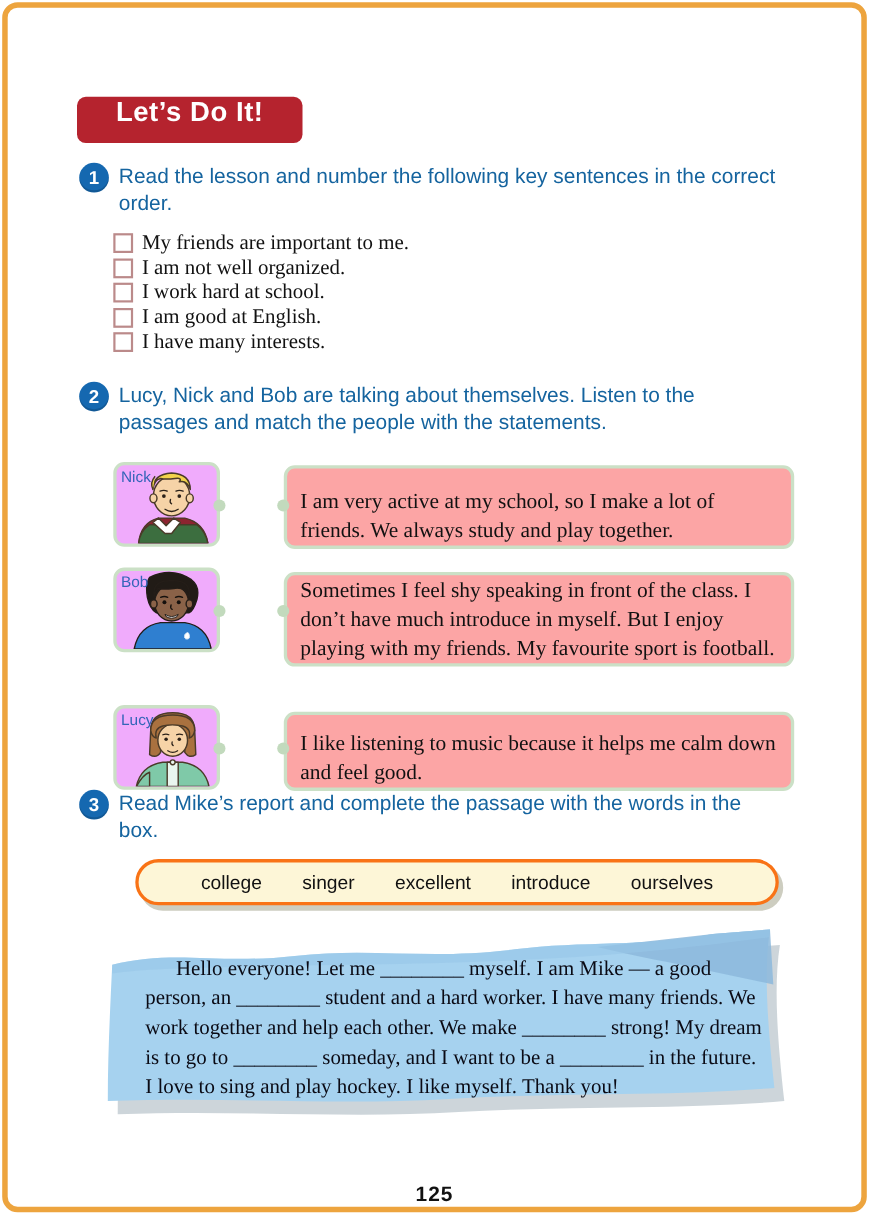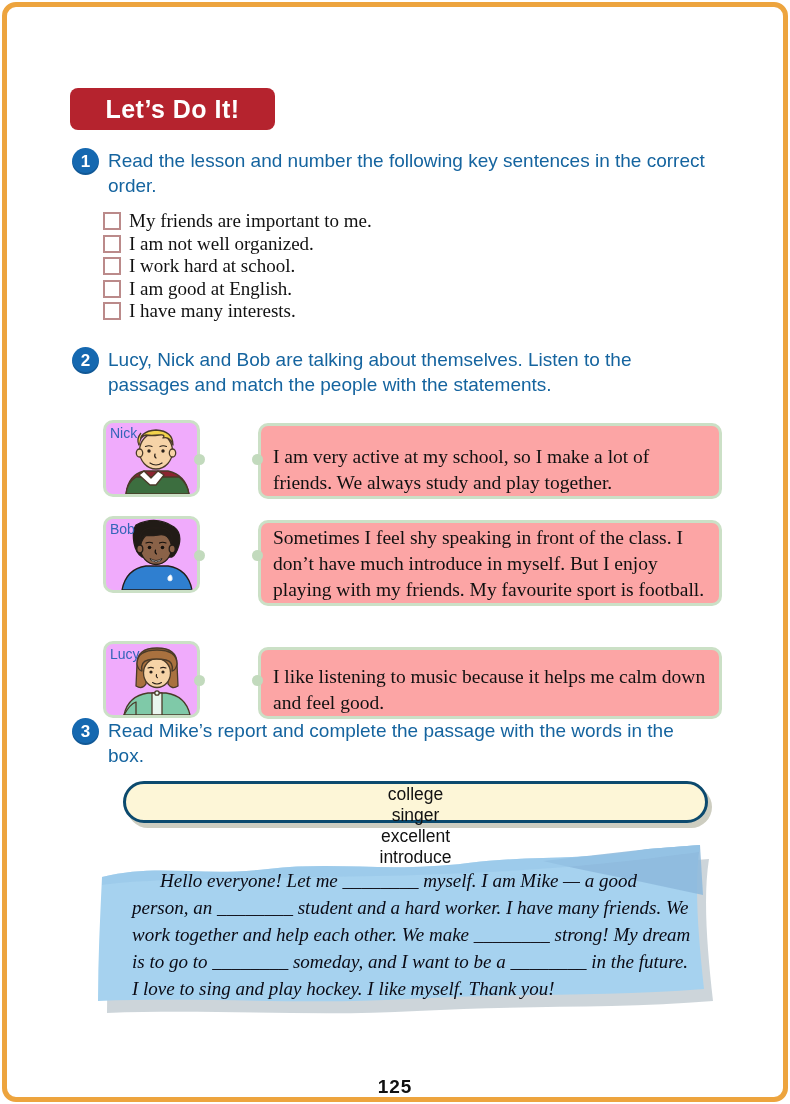--- a/index.html
+++ b/index.html
@@ -7,21 +7,21 @@
     width:790px;height:1104px;position:relative;background:#ffffff;
     font-family:"Liberation Sans",sans-serif;overflow:hidden;
   }
   .page-frame{
     position:absolute;left:2px;top:2px;right:2px;bottom:2px;
     border:5px solid #eda43e;border-radius:14px;pointer-events:none;
   }
   
   .banner{
     position:absolute;left:70px;top:88px;width:205px;height:42px;
-    background:#b5232e;border-radius:8px;display:flex;align-items:center;justify-content:center;
+    background:#b5232e;border-radius:8px;display:flex;align-items:flex-start;justify-content:center;
   }
   .banner span{color:#fff;font-weight:bold;font-size:25px;letter-spacing:0.5px;}
   
   .ex-head{position:absolute;left:72px;width:650px;display:flex;}
   .num-circle{
     flex:0 0 auto;width:27px;height:27px;border-radius:50%;background:#1568b0;
     color:#fff;font-weight:bold;font-size:17px;display:flex;align-items:center;justify-content:center;
     margin-right:9px;margin-top:0px;box-shadow:inset 0 -2px 0 rgba(0,0,0,.15);
   }
   .ex-title{
@@ -50,31 +50,31 @@
   .bubble{
     position:absolute;left:155px;width:434px;background:#fca5a5;border:3px solid #cbe0c6;border-radius:10px;
     display:flex;align-items:flex-end;padding:0 12px;
   }
   .bubble p{
     margin:0;font-family:"Liberation Serif",serif;font-size:19.5px;line-height:26px;color:#111;
   }
   
   .word-box{
     position:absolute;left:123px;top:781px;width:539px;height:36px;
-    background:#fdf6d7;border:3px solid #0c4a6e;border-radius:23px;
+    background:#fdf6d7;border:3px solid #f97316;border-radius:23px;
     box-shadow:4px 5px 0 #cdcdc0;
-    display:flex;align-items:center;justify-content:space-evenly;padding:0 20px;flex-direction:column;
+    display:flex;align-items:center;justify-content:space-evenly;padding:0 20px;
   }
   .word-box span{font-size:17.5px;color:#111;}
   .paper-wrap{position:absolute;left:88px;top:843px;width:632px;height:172px;}
   .paper-wrap svg{position:absolute;left:0;top:0;}
   .paper-text{
     position:absolute;left:44px;top:24px;width:566px;
     font-family:"Liberation Serif",serif;font-size:19px;line-height:27px;color:#0a0a14;
-    text-indent:28px;margin:0;font-style:italic;
+    text-indent:28px;margin:0;
   }
   .page-num{
     position:absolute;left:0;right:0;top:1076px;text-align:center;
     font-weight:bold;font-size:19px;color:#111;letter-spacing:1px;
   }
 </style>
 </head>
 <body>
 
 <div class="page-frame"></div>

